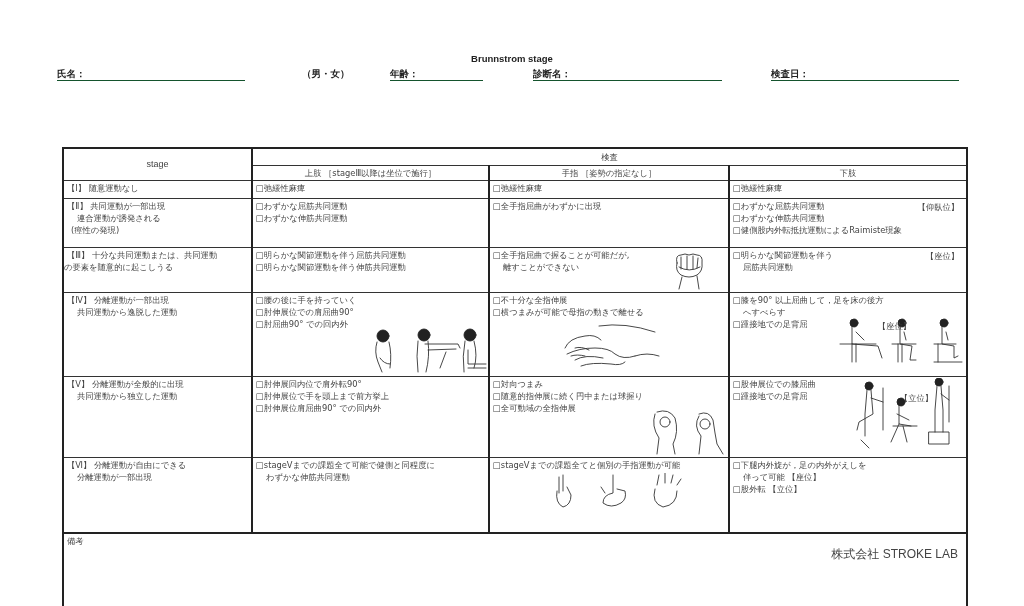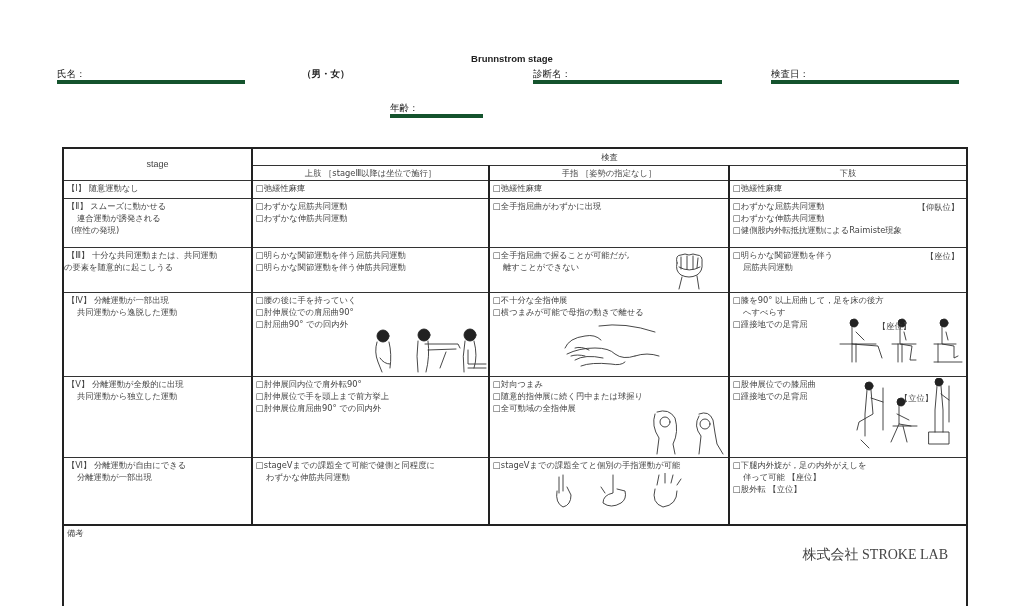--- a/index.html
+++ b/index.html
@@ -1,53 +1,53 @@
 <!DOCTYPE html>
 <html><head>
 <meta charset="utf-8">
 <style>
   html, body { margin: 0; padding: 0; background: #ffffff; }
   body { width: 1024px; height: 606px; position: relative; overflow: hidden;
          font-family: "DejaVu Sans", "Liberation Sans", sans-serif; color: #333; }
   .title { position: absolute; left: 0; width: 1024px; top: 53px; text-align: center;
            font-family: "Liberation Sans", sans-serif; font-weight: bold; font-size: 9.5px; color: #222; }
-  .field { position: absolute; top: 67px; font-size: 9.5px; font-weight: normal; color: #222;
-           border-bottom: 4px solid #14532d; height: 13px; line-height: 13px; }
+  .field { position: absolute; top: 67px; font-size: 9.5px; font-weight: bold; color: #222;
+           border-bottom: 1px solid #14532d; height: 13px; line-height: 13px; }
   .field.plain { border-bottom: none; font-weight: bold; }
   table.bs { position: absolute; left: 62px; top: 99px; width: 904px; border-collapse: collapse;
              table-layout: fixed; font-size: 8.3px; margin-top: 48px; }
   table.bs td { border: 1px solid #333; vertical-align: top; padding: 1px 3px; line-height: 12.2px; color: #444; }
   table.bs td.thick-l { border-left: 2px solid #222; }
   table.bs td.thick-r { border-right: 2px solid #222; }
   table.bs tr.thick-b td { border-bottom: 2px solid #222; }
   table.bs tr.thick-t td { border-top: 2px solid #222; }
   .hdr { text-align: center; vertical-align: middle !important; color: #555; }
   .cell { position: relative; height: 100%; }
   .line { white-space: nowrap; }
   .indent { padding-left: 10px; }
   .right-tag { position: absolute; right: 4px; top: 1px; white-space: nowrap; }
   .illus { position: absolute; }
-  .footer { position: absolute; right: 76px; top: 546px; font-size: 14px; color: #444;
-            font-family: Liberation Serif, serif; }
+  .footer { position: absolute; right: 66px; top: 546px; font-size: 12px; color: #444;
+            font-family: Liberation Sans, sans-serif; }
   svg { display: block; }
   svg * { fill: none; stroke: #333; stroke-width: 0.9; stroke-linecap: round; stroke-linejoin: round; }
   svg .fill { fill: #222; stroke: #222; }
 </style>
 </head>
 <body>
 
 <div class="title">Brunnstrom stage</div>
 
 <div class="field" style="left:57px; width:188px;">
   <span>氏名：</span>
 </div>
 <div class="field plain" style="left:302px; width:60px;">
   <span>（男・女）</span>
 </div>
-<div class="field" style="left:390px; width:93px;margin-top:34px;">
+<div class="field" style="left:390px; width:93px;">
   <span>年齢：</span>
 </div>
 <div class="field" style="left:533px; width:189px;">
   <span>診断名：</span>
 </div>
 <div class="field" style="left:771px; width:188px;">
   <span>検査日：</span>
 </div>
 
 <table class="bs">
@@ -79,21 +79,21 @@
     <td class="thick-r">
       <div class="line">□弛緩性麻痺</div>
     </td>
     <td class="thick-r">
       <div class="line">□弛緩性麻痺</div>
     </td>
   </tr>
 
   <tr style="height:49px;">
     <td class="thick-l thick-r">
-      <div class="line">【Ⅱ】 スムーズに動かせる</div>
+      <div class="line">【Ⅱ】 共同運動が一部出現</div>
       <div class="line indent">連合運動が誘発される</div>
       <div class="line" style="padding-left:4px">(痙性の発現)</div>
     </td>
     <td class="thick-r">
       <div class="line">□わずかな屈筋共同運動</div>
       <div class="line">□わずかな伸筋共同運動</div>
     </td>
     <td class="thick-r">
       <div class="line">□全手指屈曲がわずかに出現</div>
     </td>
@@ -236,21 +236,21 @@
             <path d="M46 28 L46 46 L58 48 M40 48 L64 48 M46 46 L38 64 M50 48 L54 64 M44 36 L56 42"></path>
             <circle class="fill" cx="86" cy="4" r="4"></circle>
             <path d="M84 8 L82 32 L82 54 M88 8 L90 32 L90 54 M88 16 L96 22 M96 8 L96 44 M76 54 L96 54 L96 66 L76 66 Z"></path>
           </svg>
         </div>
         <span class="right-tag" style="top:auto; bottom:-2px; right:30px;">【立位】</span>
       </div>
     </td>
   </tr>
 
-  <tr class="thick-b" style="height:68px;">
+  <tr class="thick-b" style="height:76px;">
     <td class="thick-l thick-r">
       <div class="line">【Ⅵ】 分離運動が自由にできる</div>
       <div class="line indent">分離運動が一部出現</div>
     </td>
     <td class="thick-r">
       <div class="line">□stageⅤまでの課題全て可能で健側と同程度に</div>
       <div class="line indent">わずかな伸筋共同運動</div>
     </td>
     <td class="thick-r">
       <div class="cell">

